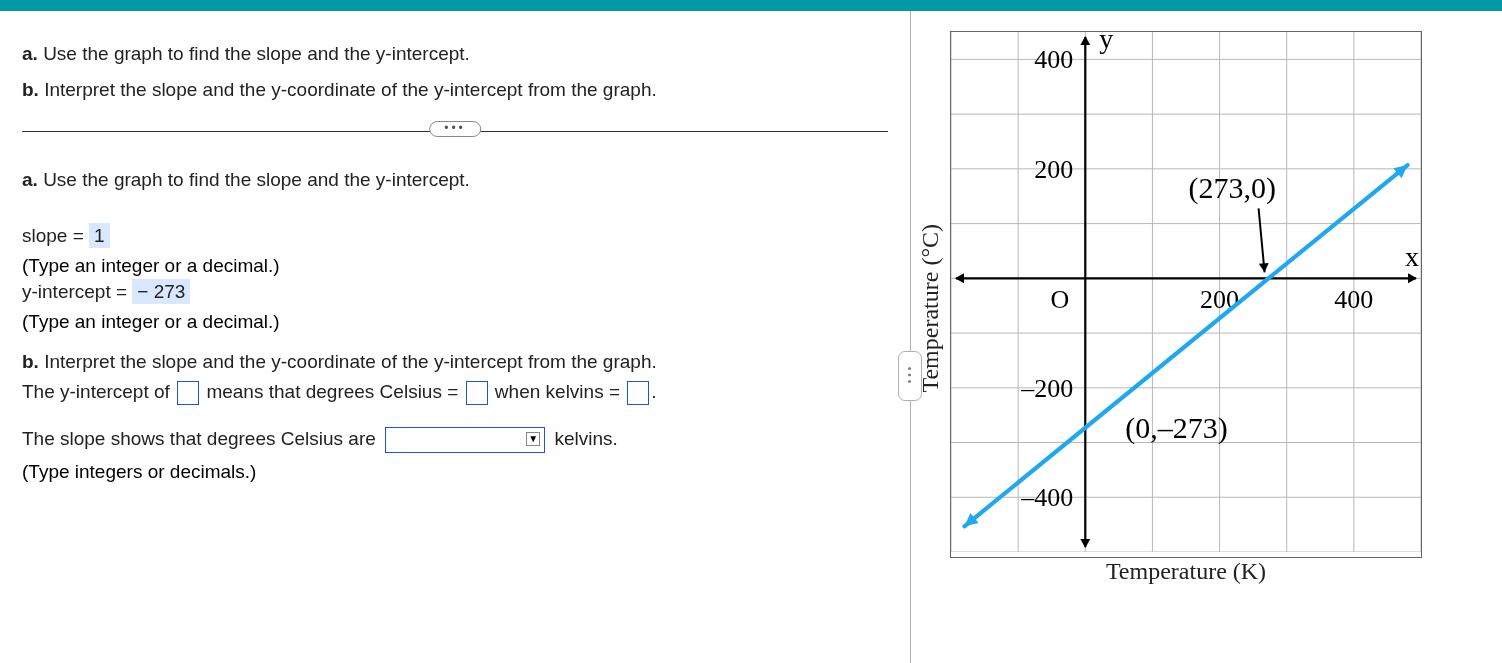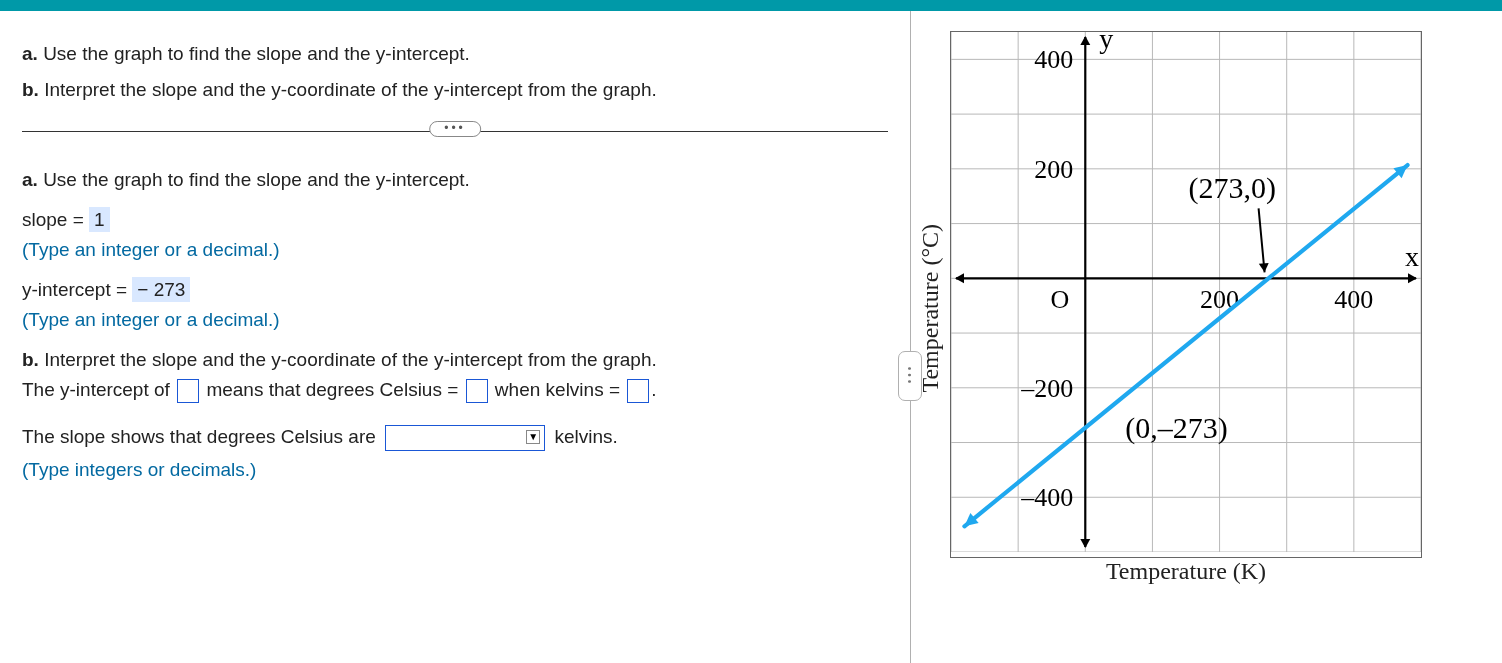--- a/index.html
+++ b/index.html
@@ -57,21 +57,21 @@
       letter-spacing: 3px;
       color: #555;
       line-height: 10px;
     }
     .ans-wrap { margin-top: 18px; }
     .ans-entered {
       background: #d9e8ff;
       padding: 1px 4px;
       border: 1px solid transparent;
     }
-    .hint { color: #0369a1; }
+    .hint { color: #000000; }
     .blk { margin: 8px 0; }
     .dropdown-box {
       display: inline-block;
       border: 1.5px solid #1a57d6;
       padding: 2px 6px 2px 8px;
       min-width: 160px;
       height: 26px;
       vertical-align: middle;
       position: relative;
       margin: 0 4px;
@@ -168,27 +168,27 @@
         <span>•••</span>
       </div>
     </div>
 
     <div class="ans-wrap">
 
       <div class="blk">
         <b>a. </b><span>Use the graph to find the slope and the y-intercept.</span>
       </div>
 
-      <div class="blk" style="margin-top:18px">
+      <div class="blk" style="margin-top:34px">
         <span>slope = </span>
         <span class="ans-entered">1</span>
       </div>
       <div class="hint">(Type an integer or a decimal.)</div>
 
-      <div class="blk" style="margin-top:18px">
+      <div class="blk" style="margin-top:4px">
         <span>y-intercept = </span>
         <span class="ans-entered"> − 273</span>
       </div>
       <div class="hint">(Type an integer or a decimal.)</div>
 
       <div class="blk" style="margin-top:18px">
         <b>b. </b><span>Interpret the slope and the y-coordinate of the y-intercept from the graph.</span><br>
       </div>
 
       <div class="blk">

